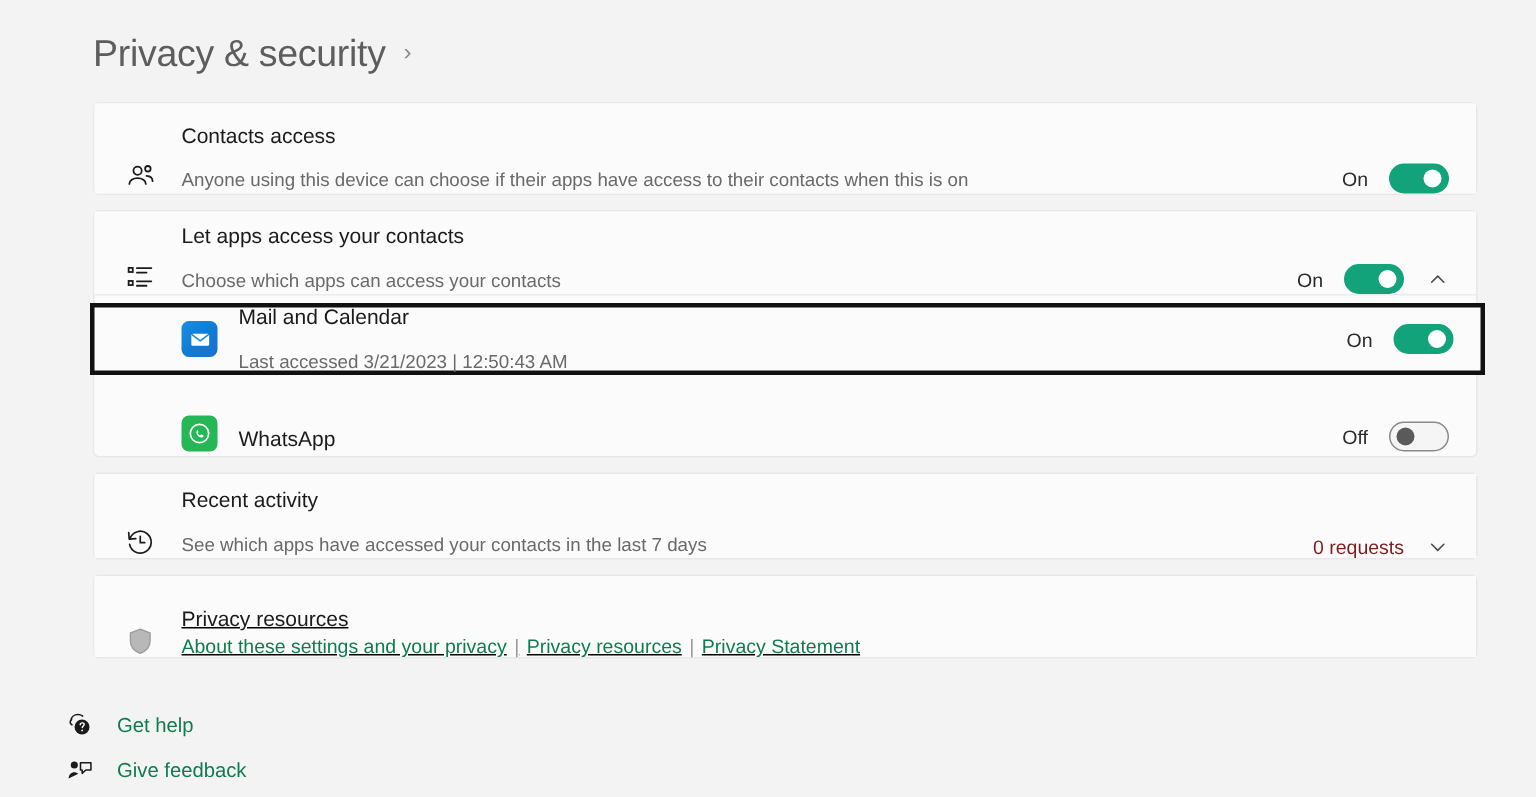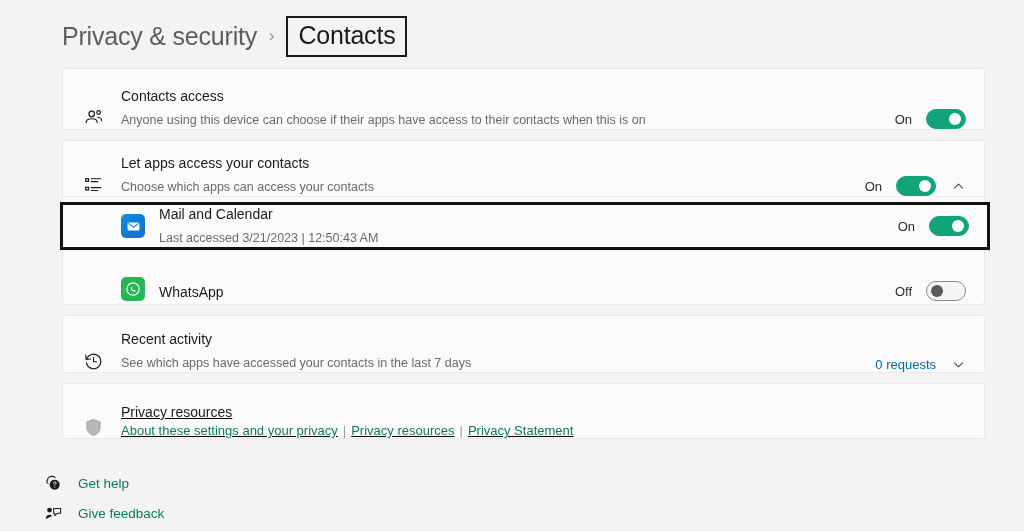--- a/index.html
+++ b/index.html
@@ -101,37 +101,37 @@
   .row-title {
     font-size: 14px;
     color: #1b1b1b;
     line-height: 18px;
     letter-spacing: 0px;
   }
   .row-sub {
     font-size: 12.5px;
     color: #6a6a6a;
     line-height: 17px;
-    margin-top: 7px;
+    margin-top: 13px;
   }
 
   .row-right {
     display: flex;
     align-items: center;
     gap: 14px;
     margin-left: 12px;
   }
 
   .state-label {
     font-size: 13px;
     color: #2b2b2b;
   }
   .count-label {
     font-size: 13px;
-    color: #0369a1;
+    color: #7f1d1d;
   }
 
   
   .toggle {
     width: 40px;
     height: 20px;
     border-radius: 10px;
     position: relative;
     flex: 0 0 auto;
   }
@@ -245,23 +245,20 @@
   }
 </style>
 </head>
 <body>
 
 <div class="page">
 
   <div class="breadcrumb">
     <span class="crumb-parent">Privacy &amp; security</span>
     <span class="crumb-sep">›</span>
-    <span class="crumb-current-wrap">
-      <span class="crumb-current">Contacts</span>
-    </span>
   </div>
 
   <div class="card" style="top:68px; height:62px;">
     <div class="row" style="height:60px;">
       <div class="row-icon">
         <svg width="22" height="22" viewBox="0 0 24 24" fill="none" stroke="#1b1b1b" stroke-width="1.3">
           <circle cx="9.5" cy="7.5" r="3"></circle>
           <path d="M3.5 17c0-2.6 2.7-4.2 6-4.2s6 1.6 6 4.2" stroke-linecap="round"></path>
           <circle cx="17" cy="6" r="2"></circle>
           <path d="M16 11.2c2.6 .2 4.4 1.6 4.4 3.8" stroke-linecap="round"></path>

